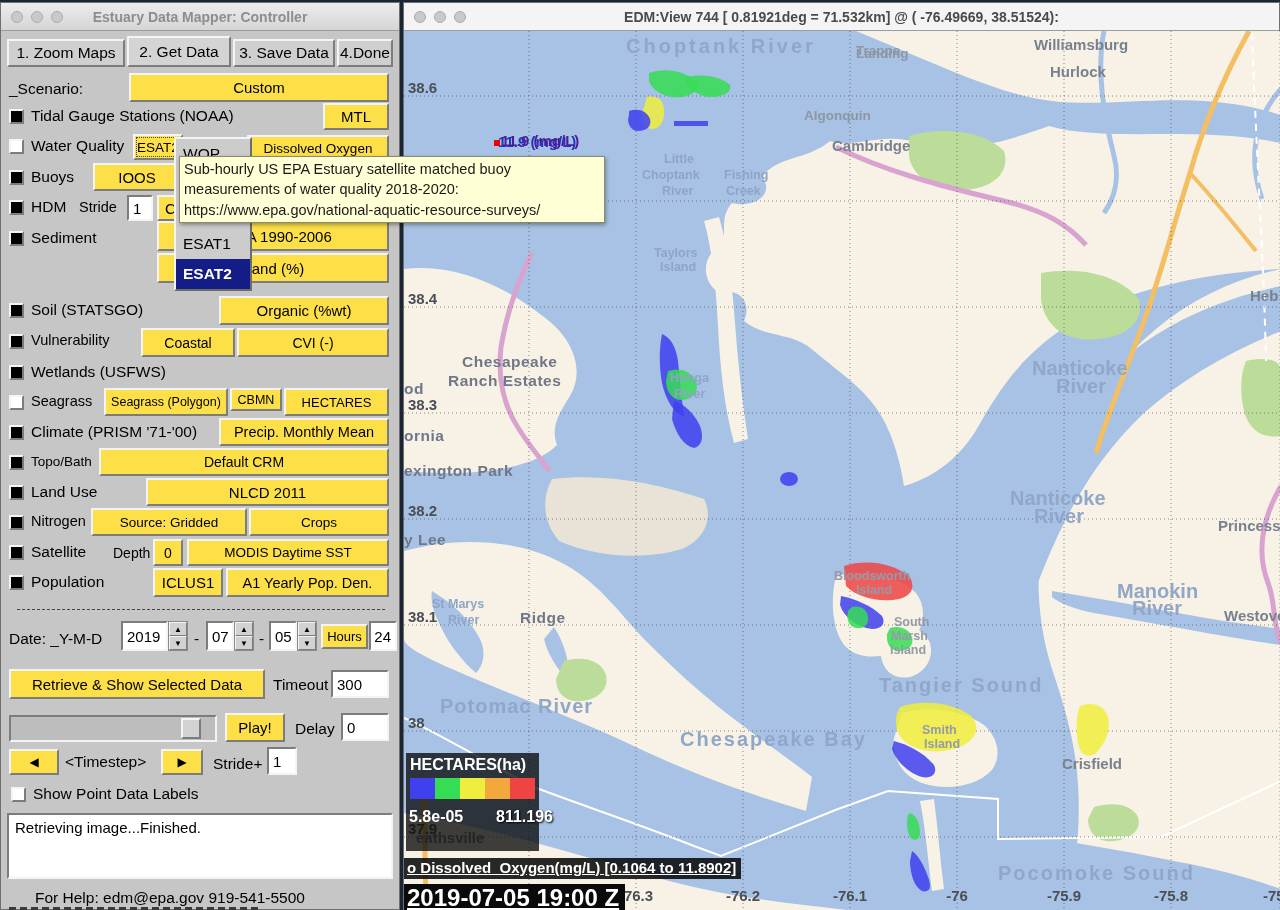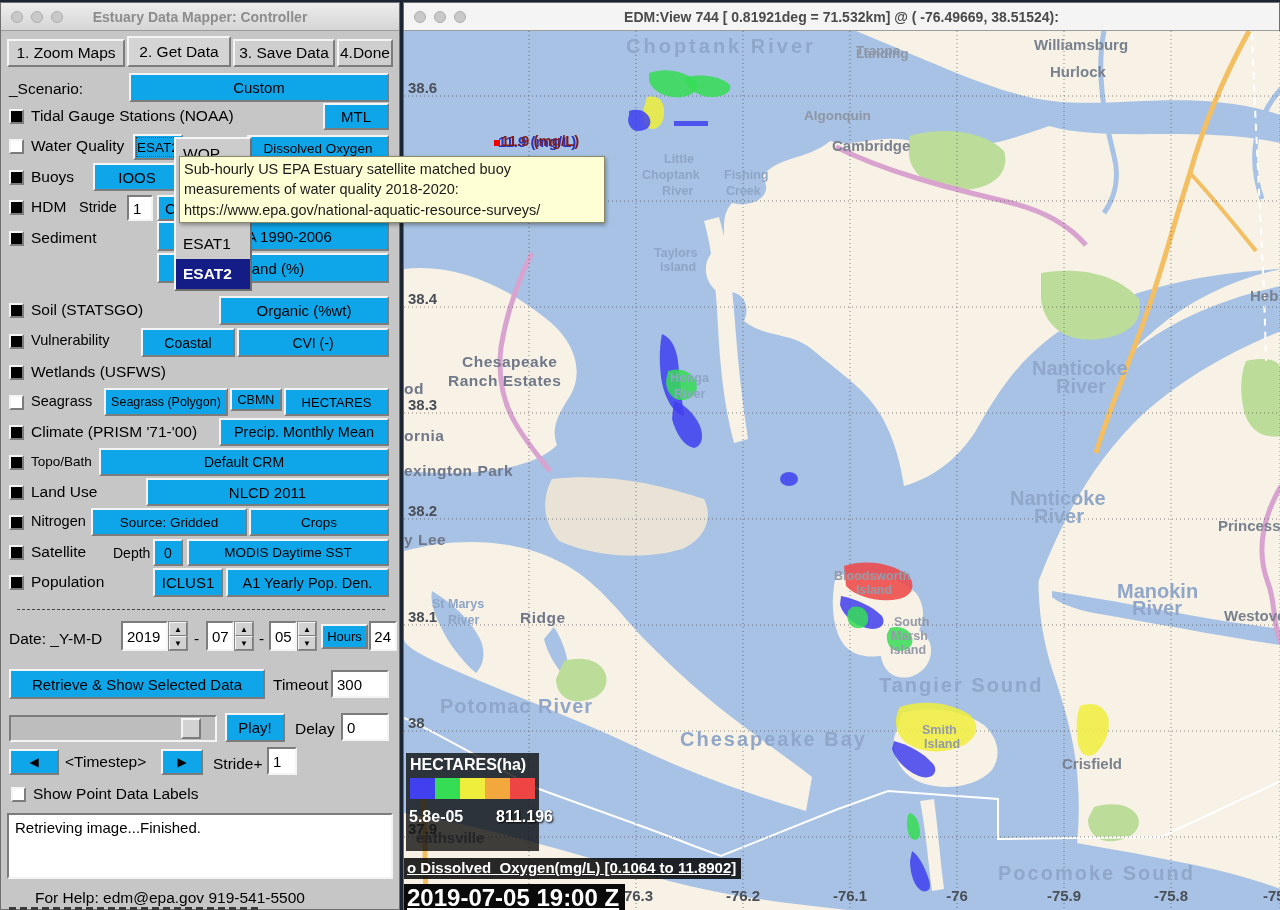--- a/index.html
+++ b/index.html
@@ -8,21 +8,21 @@
   .win{position:absolute;box-sizing:border-box;border:1px solid #6f6f6f;}
   .titlebar{position:absolute;left:0;top:0;right:0;height:28px;box-sizing:border-box;
             border-bottom:1px solid #9c9c9c;display:flex;align-items:center;justify-content:center;}
   .lights{position:absolute;left:10px;top:8px;display:flex;gap:8px;}
   .light{width:12px;height:12px;border-radius:50%;background:#c9c9c9;border:1px solid #adadad;box-sizing:border-box;}
   .wtitle{font-size:14px;font-weight:bold;}
   
   #controller{left:0;top:2px;width:400px;height:908px;background:#c6c6c6;}
   #controller .titlebar{background:linear-gradient(#ededed,#d5d5d5);}
   #controller .wtitle{color:#8d8d8d;}
-  .btn{position:absolute;background:#0ea5e9;border:2px solid;border-color:#f4f4f4 #7c7c7c #7c7c7c #f4f4f4;
+  .btn{position:absolute;background:#fde047;border:2px solid;border-color:#f4f4f4 #7c7c7c #7c7c7c #f4f4f4;
        display:flex;align-items:center;justify-content:center;font-size:15px;color:#000;
        box-sizing:border-box;white-space:nowrap;cursor:default;overflow:hidden;}
   .entry{position:absolute;background:#fff;border:2px solid;border-color:#7c7c7c #f4f4f4 #f4f4f4 #7c7c7c;
        font-size:15px;color:#000;display:flex;align-items:center;padding-left:4px;box-sizing:border-box;overflow:hidden;}
   .lbl{position:absolute;font-size:15.5px;color:#000;white-space:nowrap;}
   .cb{position:absolute;width:15px;height:15px;box-sizing:border-box;border:2px solid;
       border-color:#f4f4f4 #7c7c7c #7c7c7c #f4f4f4;}
   .cb.on{background:#000;}
   .cb.off{background:#fff;}
   .tab{position:absolute;background:#cfcfcf;border:2px solid;border-color:#f4f4f4 #7c7c7c #7c7c7c #f4f4f4;
@@ -50,21 +50,21 @@
   #mapbody{position:absolute;left:0;top:28px;width:877px;height:880px;overflow:hidden;}
   .mlabel{position:absolute;white-space:nowrap;z-index:6;}
   .town{font-size:13.5px;font-weight:bold;color:#8e96a4;}
   .town-lg{font-size:15px;font-weight:bold;color:#79818f;}
   .town-sm{font-size:12.5px;font-weight:bold;color:#949aa8;}
   .water{font-size:20px;font-weight:bold;color:#90a7c9;}
   .water-sm{font-size:12.5px;font-weight:bold;color:#8ea5c6;}
   .estates{font-size:15.5px;font-weight:bold;color:#6f7789;letter-spacing:.5px;}
   .grid{font-size:15px;font-weight:bold;color:#4a4f57;}
   #point-label{position:absolute;left:97px;top:101px;z-index:7;font-size:15px;font-weight:bold;
-        color:#7f1d1d;text-shadow:-3px 1px 0 #2633c0;text-align:center;}
+        color:#4c1d95;text-shadow:-3px 1px 0 #2633c0;text-align:center;}
   #point-marker{position:absolute;left:90px;top:109px;width:6px;height:6px;background:#e00;z-index:7;}
   #legend{position:absolute;left:2px;top:722px;width:133px;height:98px;background:rgba(10,10,10,.78);
         z-index:10;color:#fff;}
   #legend .ltitle{position:absolute;left:4px;top:3px;font-size:16px;font-weight:bold;}
   #legend .swatches{position:absolute;left:4px;top:25px;display:flex;}
   #legend .sw{width:25px;height:21px;}
   #legend .lmin{position:absolute;left:3px;top:55px;font-size:16px;font-weight:bold;}
   #legend .lmax{position:absolute;left:90px;top:55px;font-size:16px;font-weight:bold;white-space:nowrap;
         text-shadow:1px 1px 2px #000;}
   #statusbar{position:absolute;left:0;top:827px;height:20px;z-index:11;background:rgba(10,10,10,.88);

